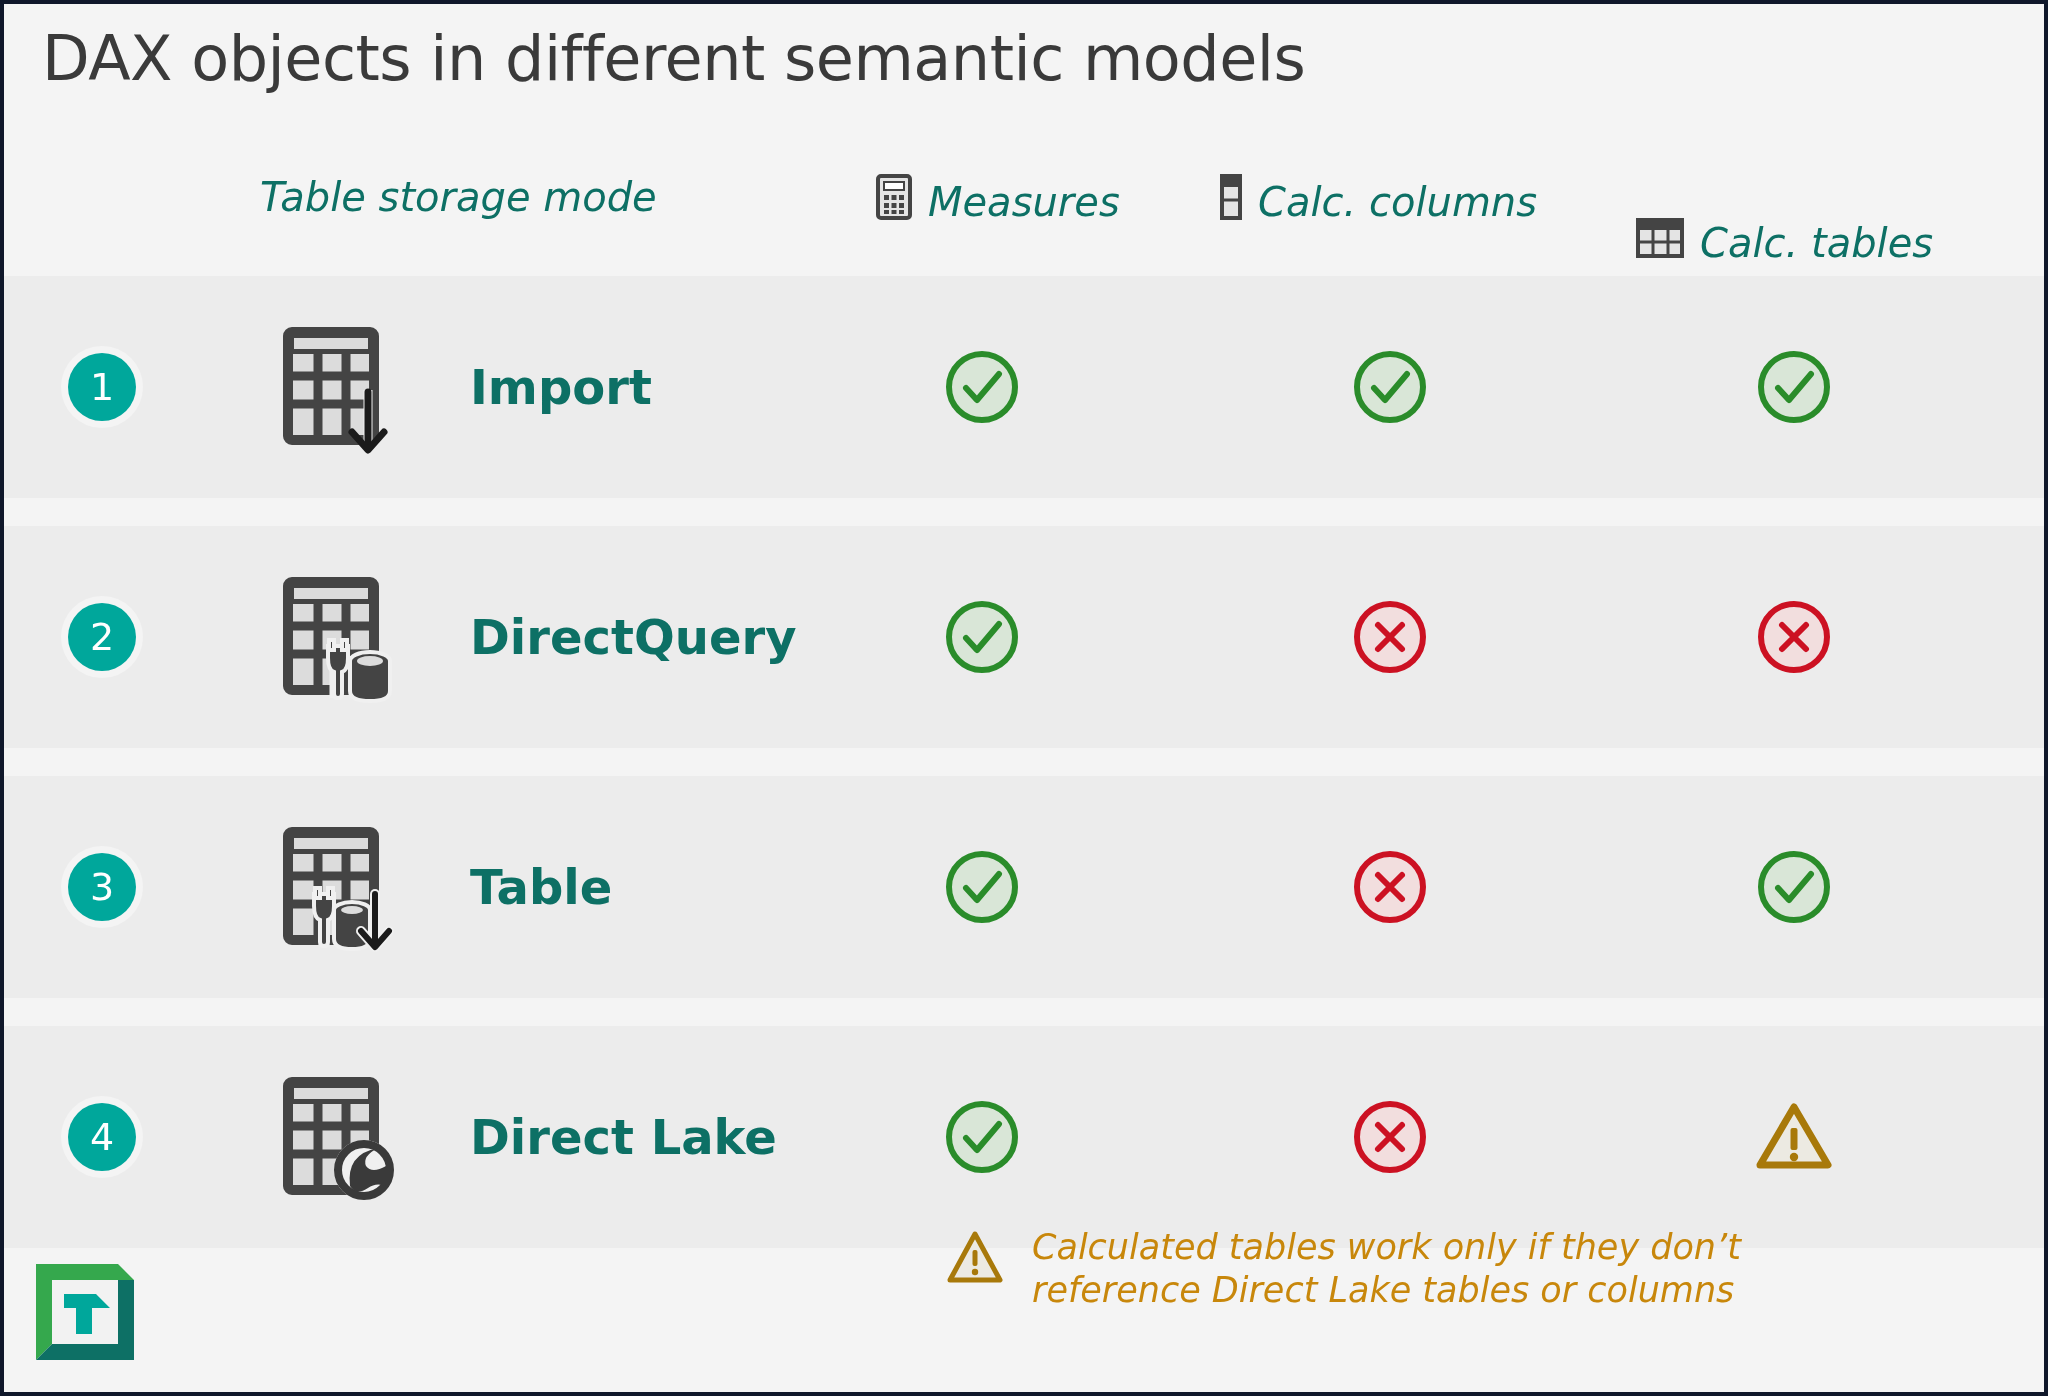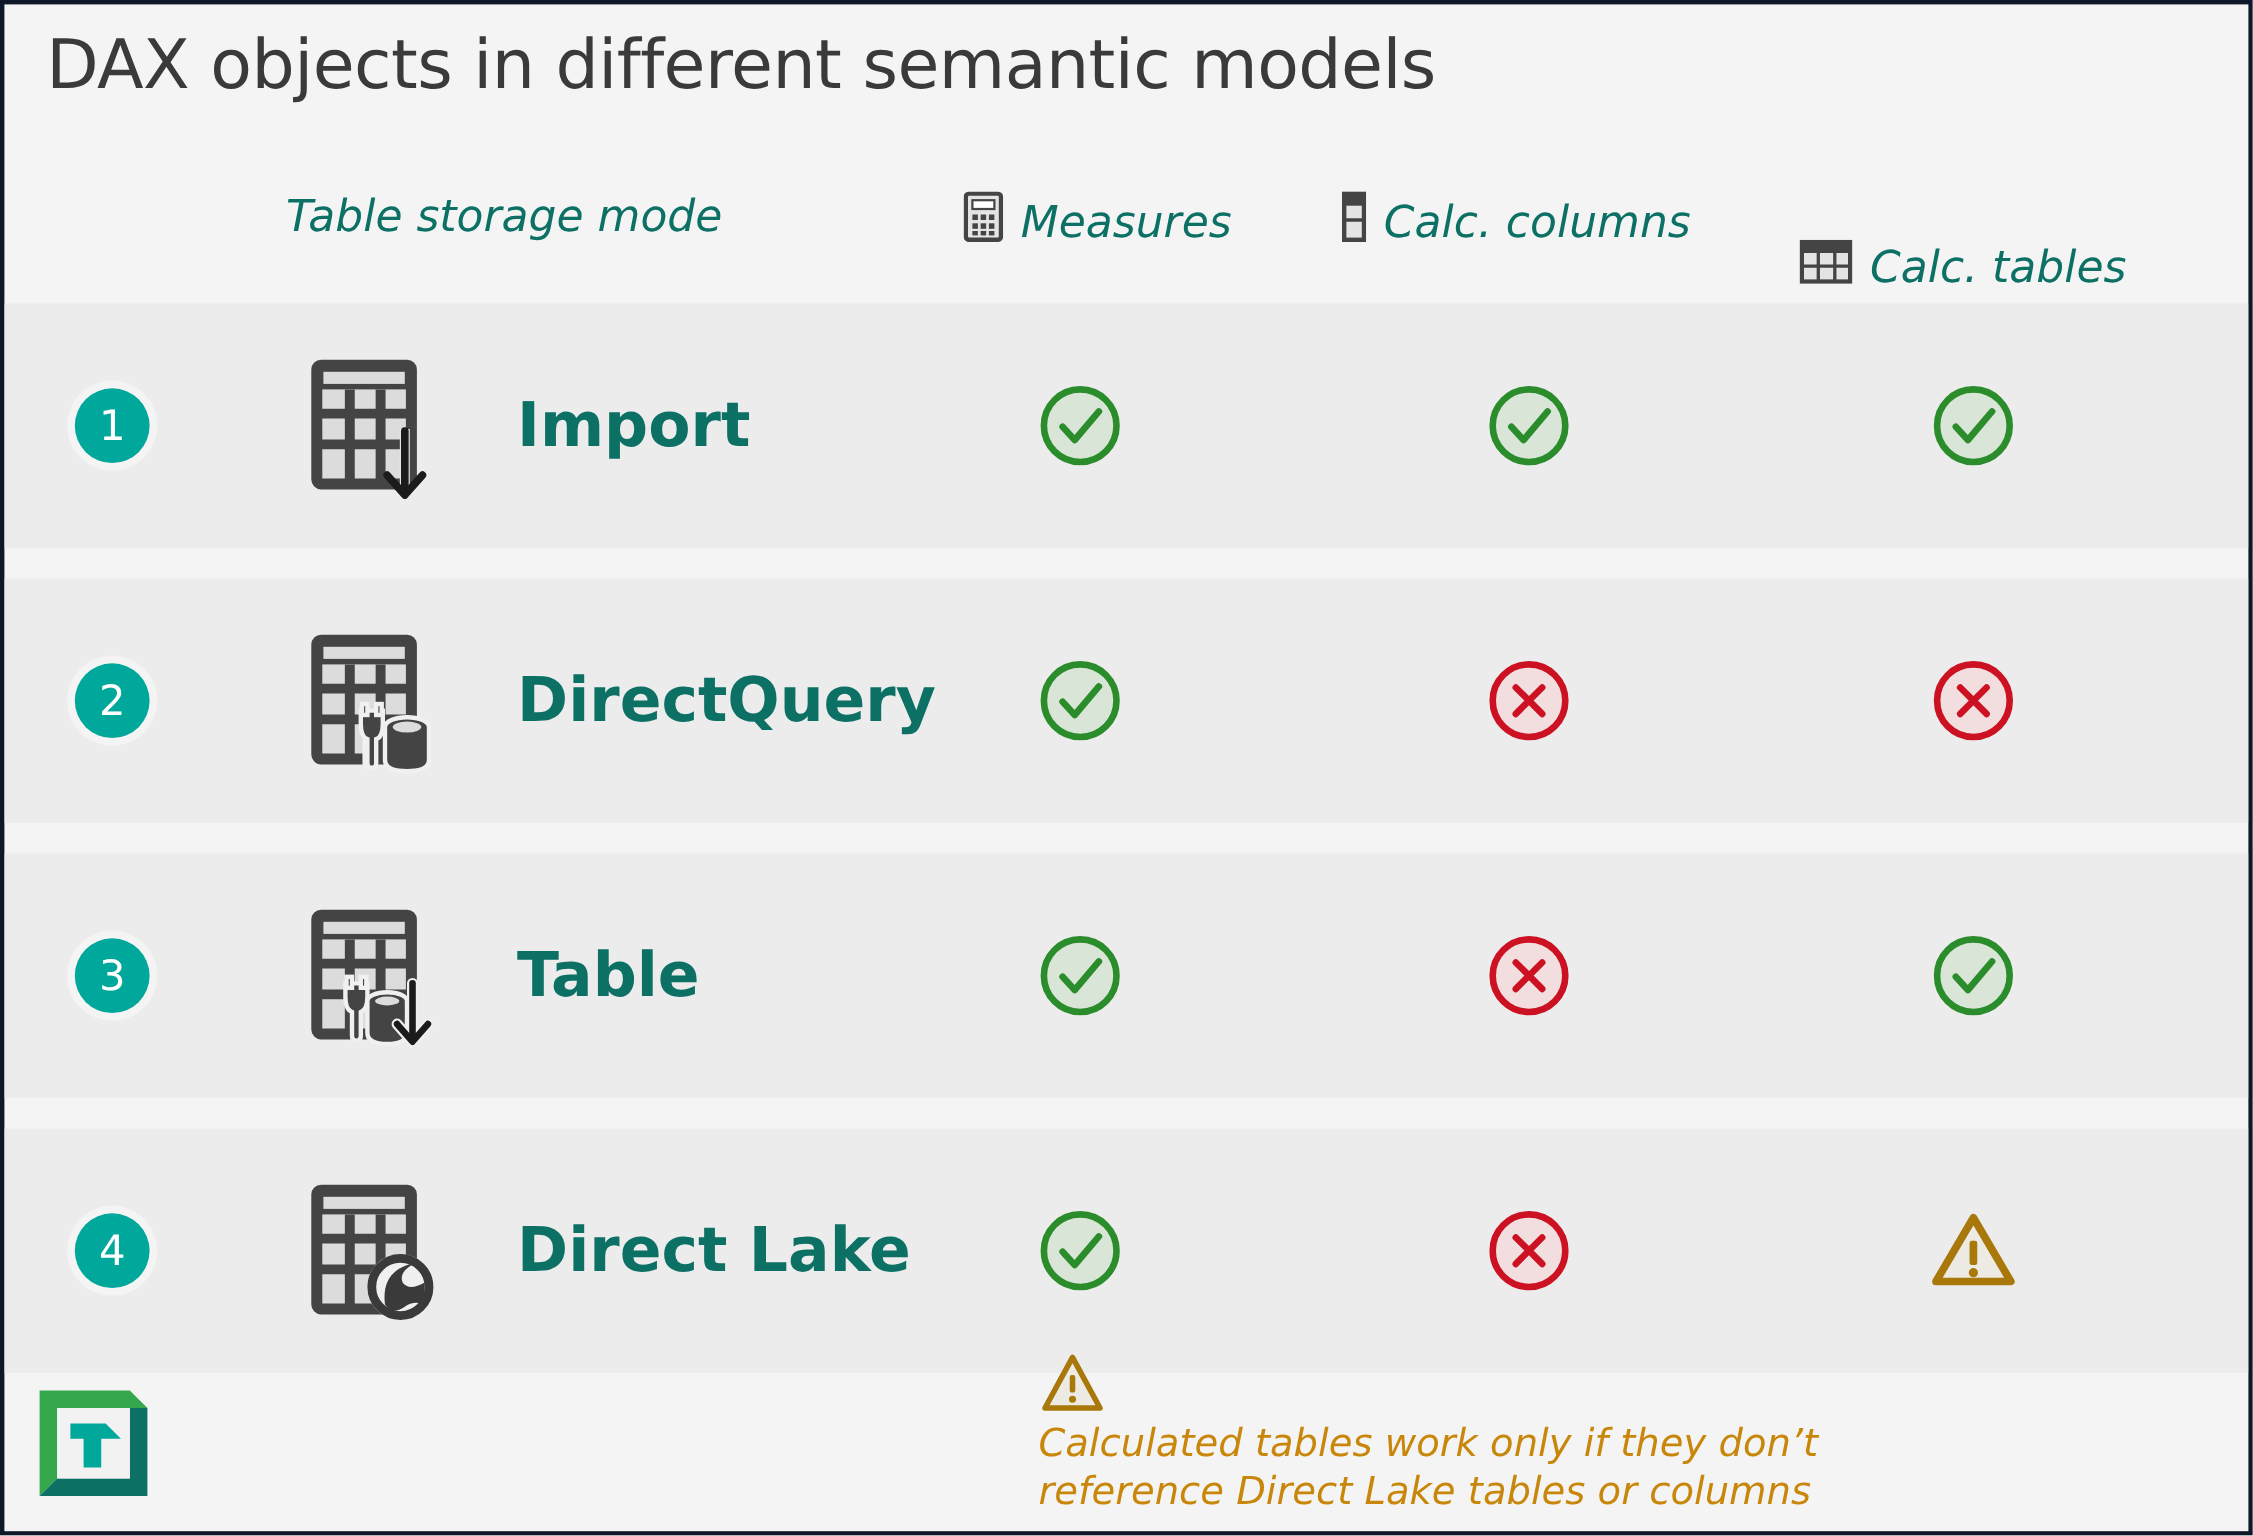--- a/index.html
+++ b/index.html
@@ -96,21 +96,21 @@
     width: 150px;
     height: 150px;
   }
 
   .mode-label {
     position: absolute;
     left: 466px;
     top: 50%;
     transform: translateY(-50%);
     color: #0d7065;
-    font-size: 56px;
+    font-size: 48px;
     font-weight: bold;
     white-space: nowrap;
     font-family: "DejaVu Sans", sans-serif;
   }
 
   .cell {
     position: absolute;
     top: 50%;
     transform: translateY(-50%);
     width: 84px;
@@ -123,21 +123,21 @@
   .cell-cc       { left: 1344px; }
   .cell-ct       { left: 1748px; }
 
   
   .footnote {
     position: absolute;
     left: 940px;
     top: 1222px;
     display: flex;
     align-items: flex-start;
-    flex-direction: column;
+    gap: 26px;
   }
   .footnote-text {
     color: #c8870b;
     font-style: italic;
     font-size: 35px;
     line-height: 1.22;
     font-family: "DejaVu Sans", sans-serif;
     white-space: pre-line;
   }
 

